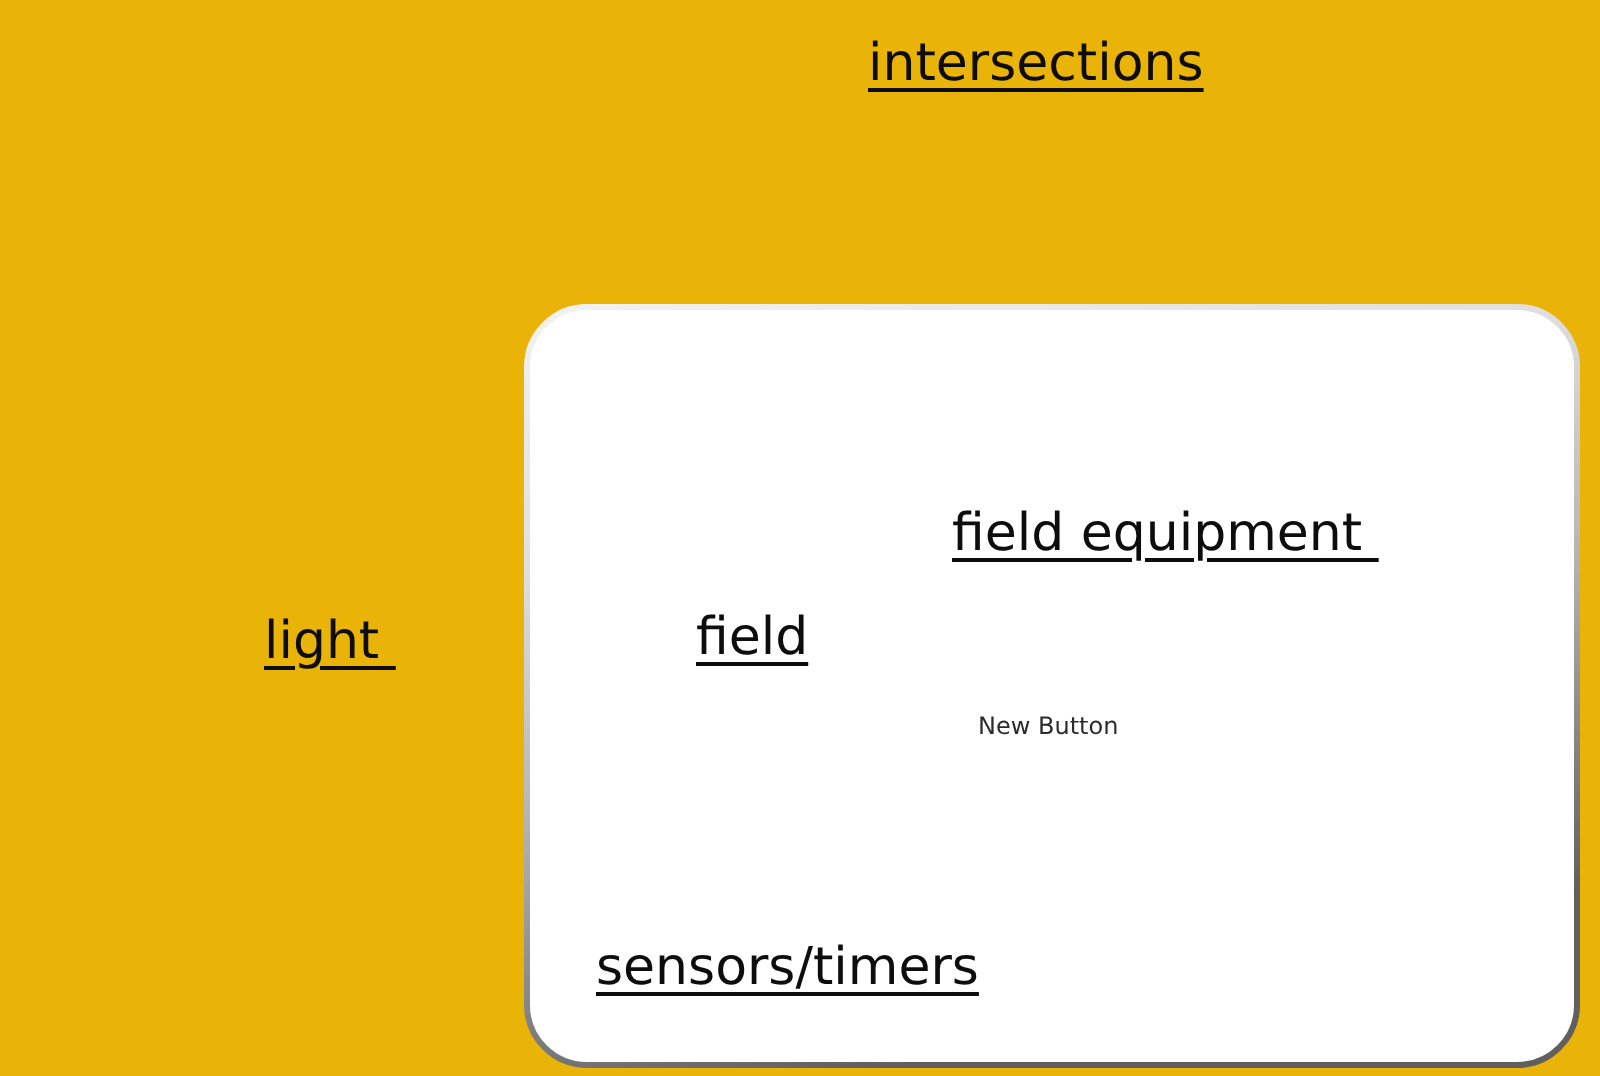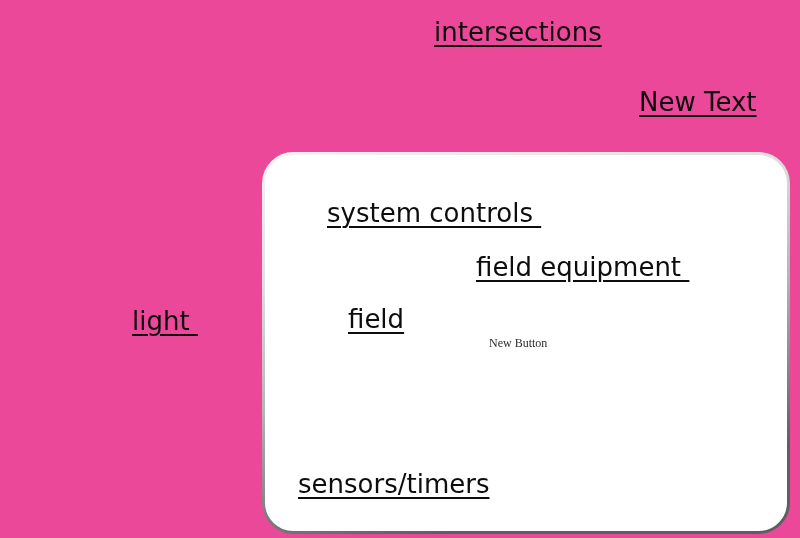--- a/index.html
+++ b/index.html
@@ -8,21 +8,21 @@
     padding: 0;
     background: #ffffff;
   }
   body {
     font-family: "DejaVu Sans", sans-serif;
   }
   #canvas {
     position: relative;
     width: 800px;
     height: 538px;
-    background: #ec4899;
+    background: #eab308;
     overflow: hidden;
   }
   
   .group-svg {
     position: absolute;
     left: 262px;
     top: 152px;
     width: 528px;
     height: 382px;
     pointer-events: none;
@@ -65,30 +65,28 @@
         <stop offset="60%" stop-color="#b5b5b5"></stop>
         <stop offset="100%" stop-color="#5f5f5f"></stop>
       </linearGradient>
     </defs>
     <rect x="1.5" y="1.5" width="525" height="379" rx="30" ry="30" fill="#ffffff" stroke="url(#boxStroke)" stroke-width="3"></rect>
   </svg>
 
   <div class="label" style="left:434px; top:19px;">intersections</div>
 
 
-  <div class="label" style="left:639px; top:89px;">New Text</div>
 
 
   <div class="label" style="left:132px; top:308px;">light </div>
 
 
-  <div class="label" style="left:327px; top:200px;">system controls </div>
 
   <div class="label" style="left:476px; top:254px;">field equipment </div>
 
   <div class="label" style="left:348px; top:306px;">field</div>
 
 
   <div class="label" style="left:298px; top:471px;">sensors/timers</div>
 
-  <div class="btn-label" style="left:489px; top:336px;font-family:Liberation Serif, serif;">New Button</div>
+  <div class="btn-label" style="left:489px; top:356px;">New Button</div>
 
 </div>
 
 </body></html>

